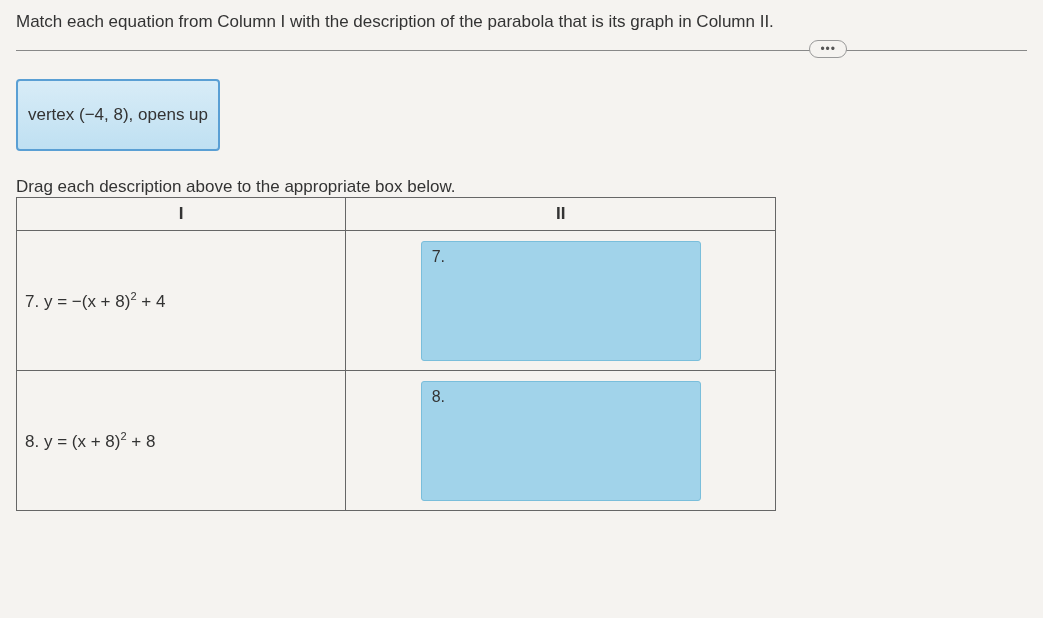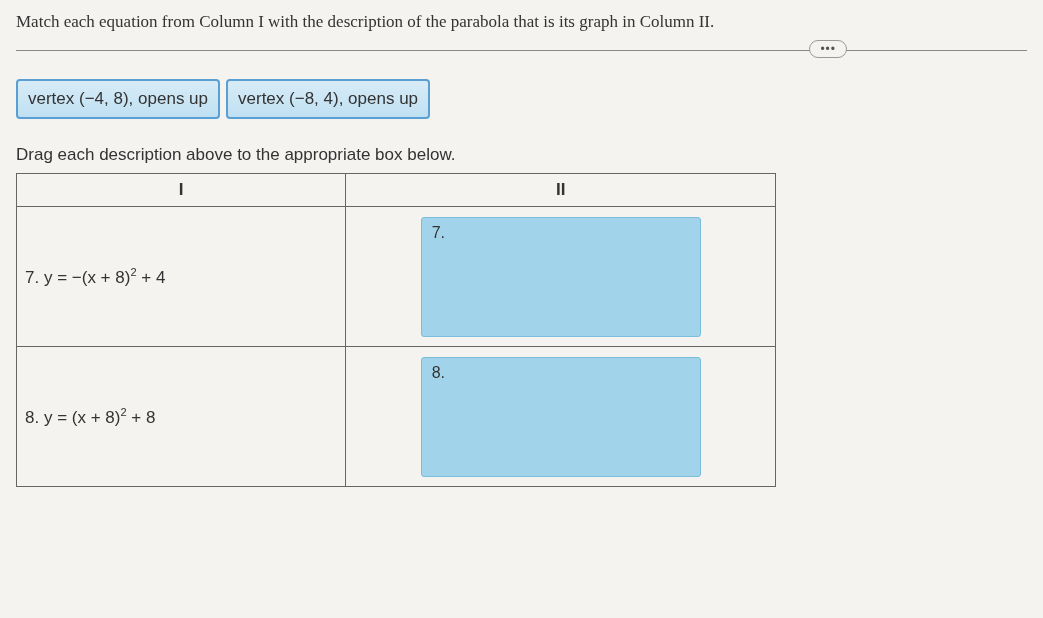--- a/index.html
+++ b/index.html
@@ -8,21 +8,20 @@
   background: #f5f3f0;
   width: 1043px;
   height: 618px;
   padding: 12px 16px;
   color: #333;
   font-size: 17px;
 }
 .instruction {
   margin-bottom: 18px;
   font-weight: 400;
-  font-family: Liberation Serif, serif;
 }
 .hr-wrap {
   position: relative;
   height: 1px;
   background: #888;
   margin-bottom: 28px;
 }
 .ellipsis-pill {
   position: absolute;
   right: 180px;
@@ -38,28 +37,28 @@
 }
 .options-row {
   display: flex;
   gap: 6px;
   margin-bottom: 26px;
 }
 .option-chip {
   border: 2px solid #5a9fd4;
   background: linear-gradient(#d8ecf7, #bfe0f2);
   border-radius: 4px;
-  padding: 8px 10px;
+  padding: 24px 10px;
   font-size: 17px;
   color: #333;
   cursor: grab;
   white-space: nowrap;
 }
 .sub-instruction {
-  margin-bottom: 8px;
+  margin-bottom: 0;
 }
 .match-table {
   border-collapse: collapse;
   width: 760px;
 }
 .match-table th, .match-table td {
   border: 1px solid #666;
   vertical-align: middle;
 }
 .match-table th {
@@ -102,21 +101,20 @@
 <div class="instruction">Match each equation from Column I with the description of the parabola that is its graph in Column II.</div>
 
 <div class="hr-wrap">
   <div class="ellipsis-pill">
     <span>•••</span>
   </div>
 </div>
 
 <div class="options-row">
   <div class="option-chip">vertex (−4, 8), opens up</div>
-  <div class="option-chip">vertex (−8, 4), opens up</div>
 </div>
 
 <div class="sub-instruction">Drag each description above to the appropriate box below.</div>
 
 <table class="match-table">
   <thead>
     <tr>
       <th class="col1">I</th>
       <th class="col2">II</th>
     </tr>

